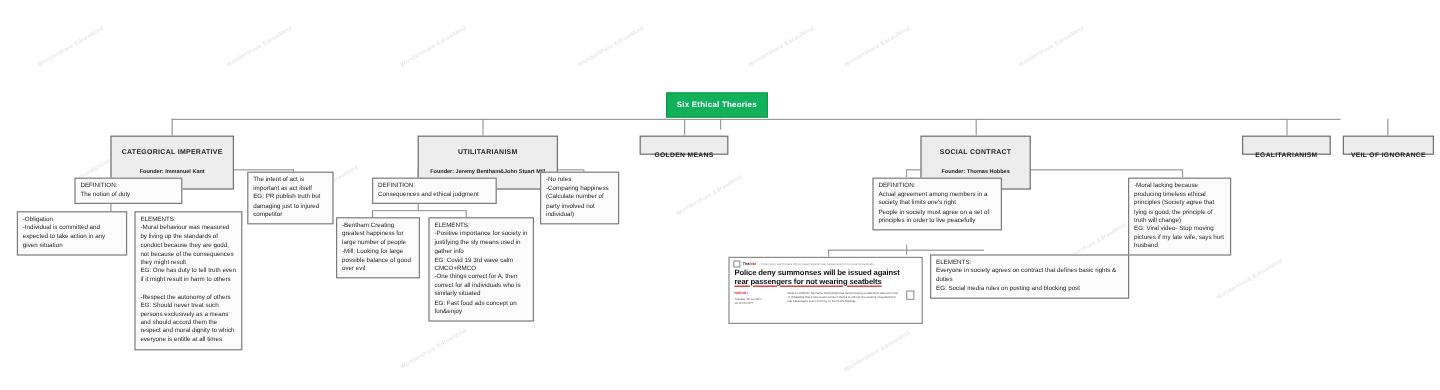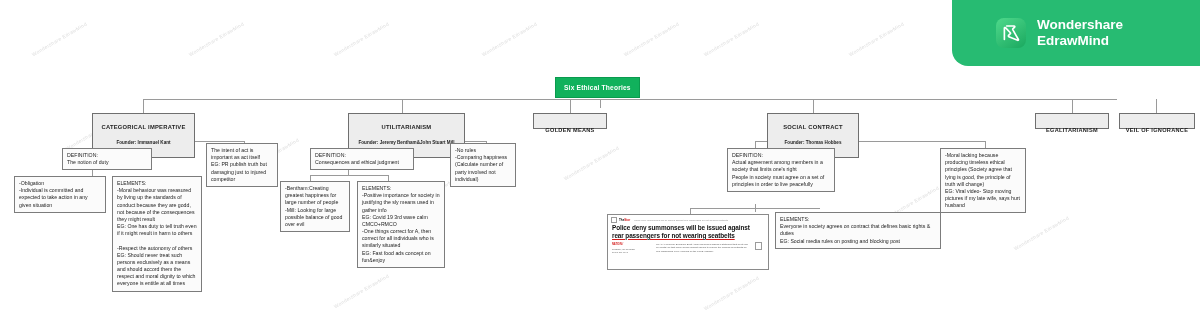--- a/index.html
+++ b/index.html
@@ -250,25 +250,14 @@
         <div class="news-red">NATION  /</div>
         <div class="news-date">Tuesday, 05 Jul 2023
 10:10 PM MYT</div>
       </div>
       <div class="news-body">KUALA LUMPUR: Bernama: Bukit Aman has denied issuing a statement that went viral
 on WhatsApp that police would conduct checks to enforce the wearing of seatbelts for
 rear passengers every morning on the PLUS Highway.</div>
     </div>
   </div>
 
-  <div class="logo">
-    <div class="logo-mark">
-      <svg width="19" height="19" viewBox="0 0 24 24" aria-hidden="true">
-        <path d="M3 19.5V5.2c0-.7.85-1.05 1.33-.55l6.2 6.45c.28.3.28.77 0 1.06l-2.2 2.3c-.47.5-.3 1.3.33 1.56l11.1 4.6c.63.26 1.24-.4.92-1L13.6 7.1a.78.78 0 0 1 .12-.9l2.2-2.3c.48-.5.13-1.33-.56-1.33H5.9" fill="none" stroke="#ffffff" stroke-width="2.1" stroke-linecap="round" stroke-linejoin="round"></path>
-      </svg>
-    </div>
-    <div class="logo-text">
-      <div>Wondershare</div>
-      <div>EdrawMind</div>
-    </div>
-  </div>
 
 </div>
 
 </body></html>

